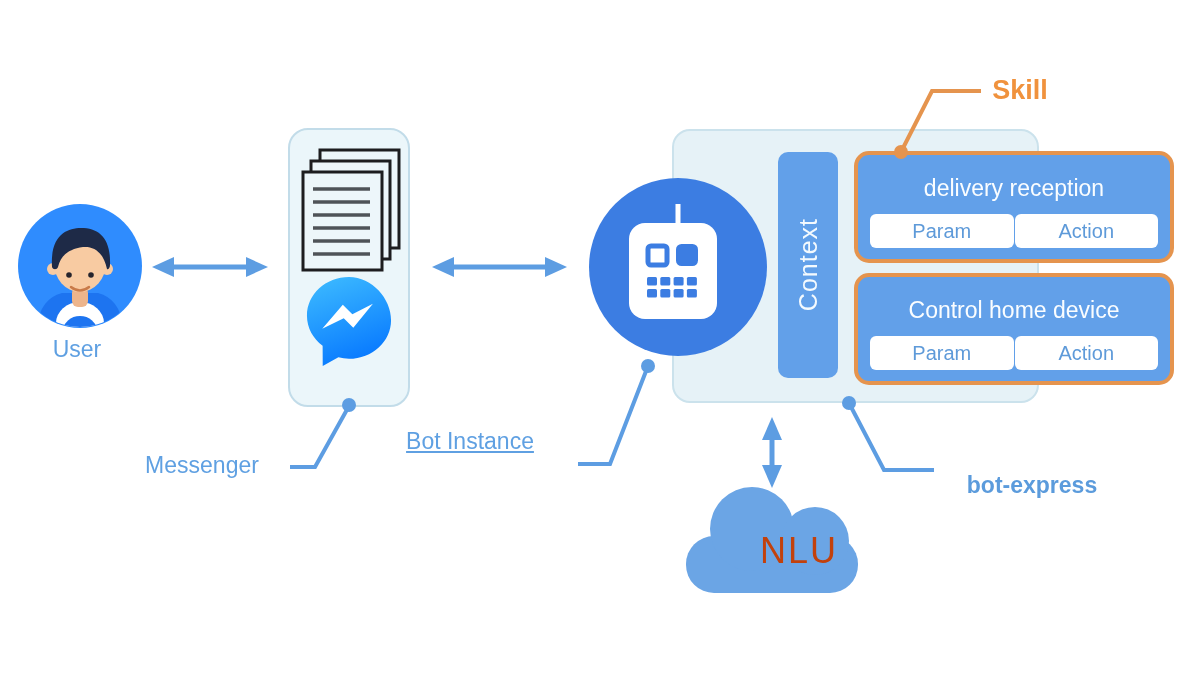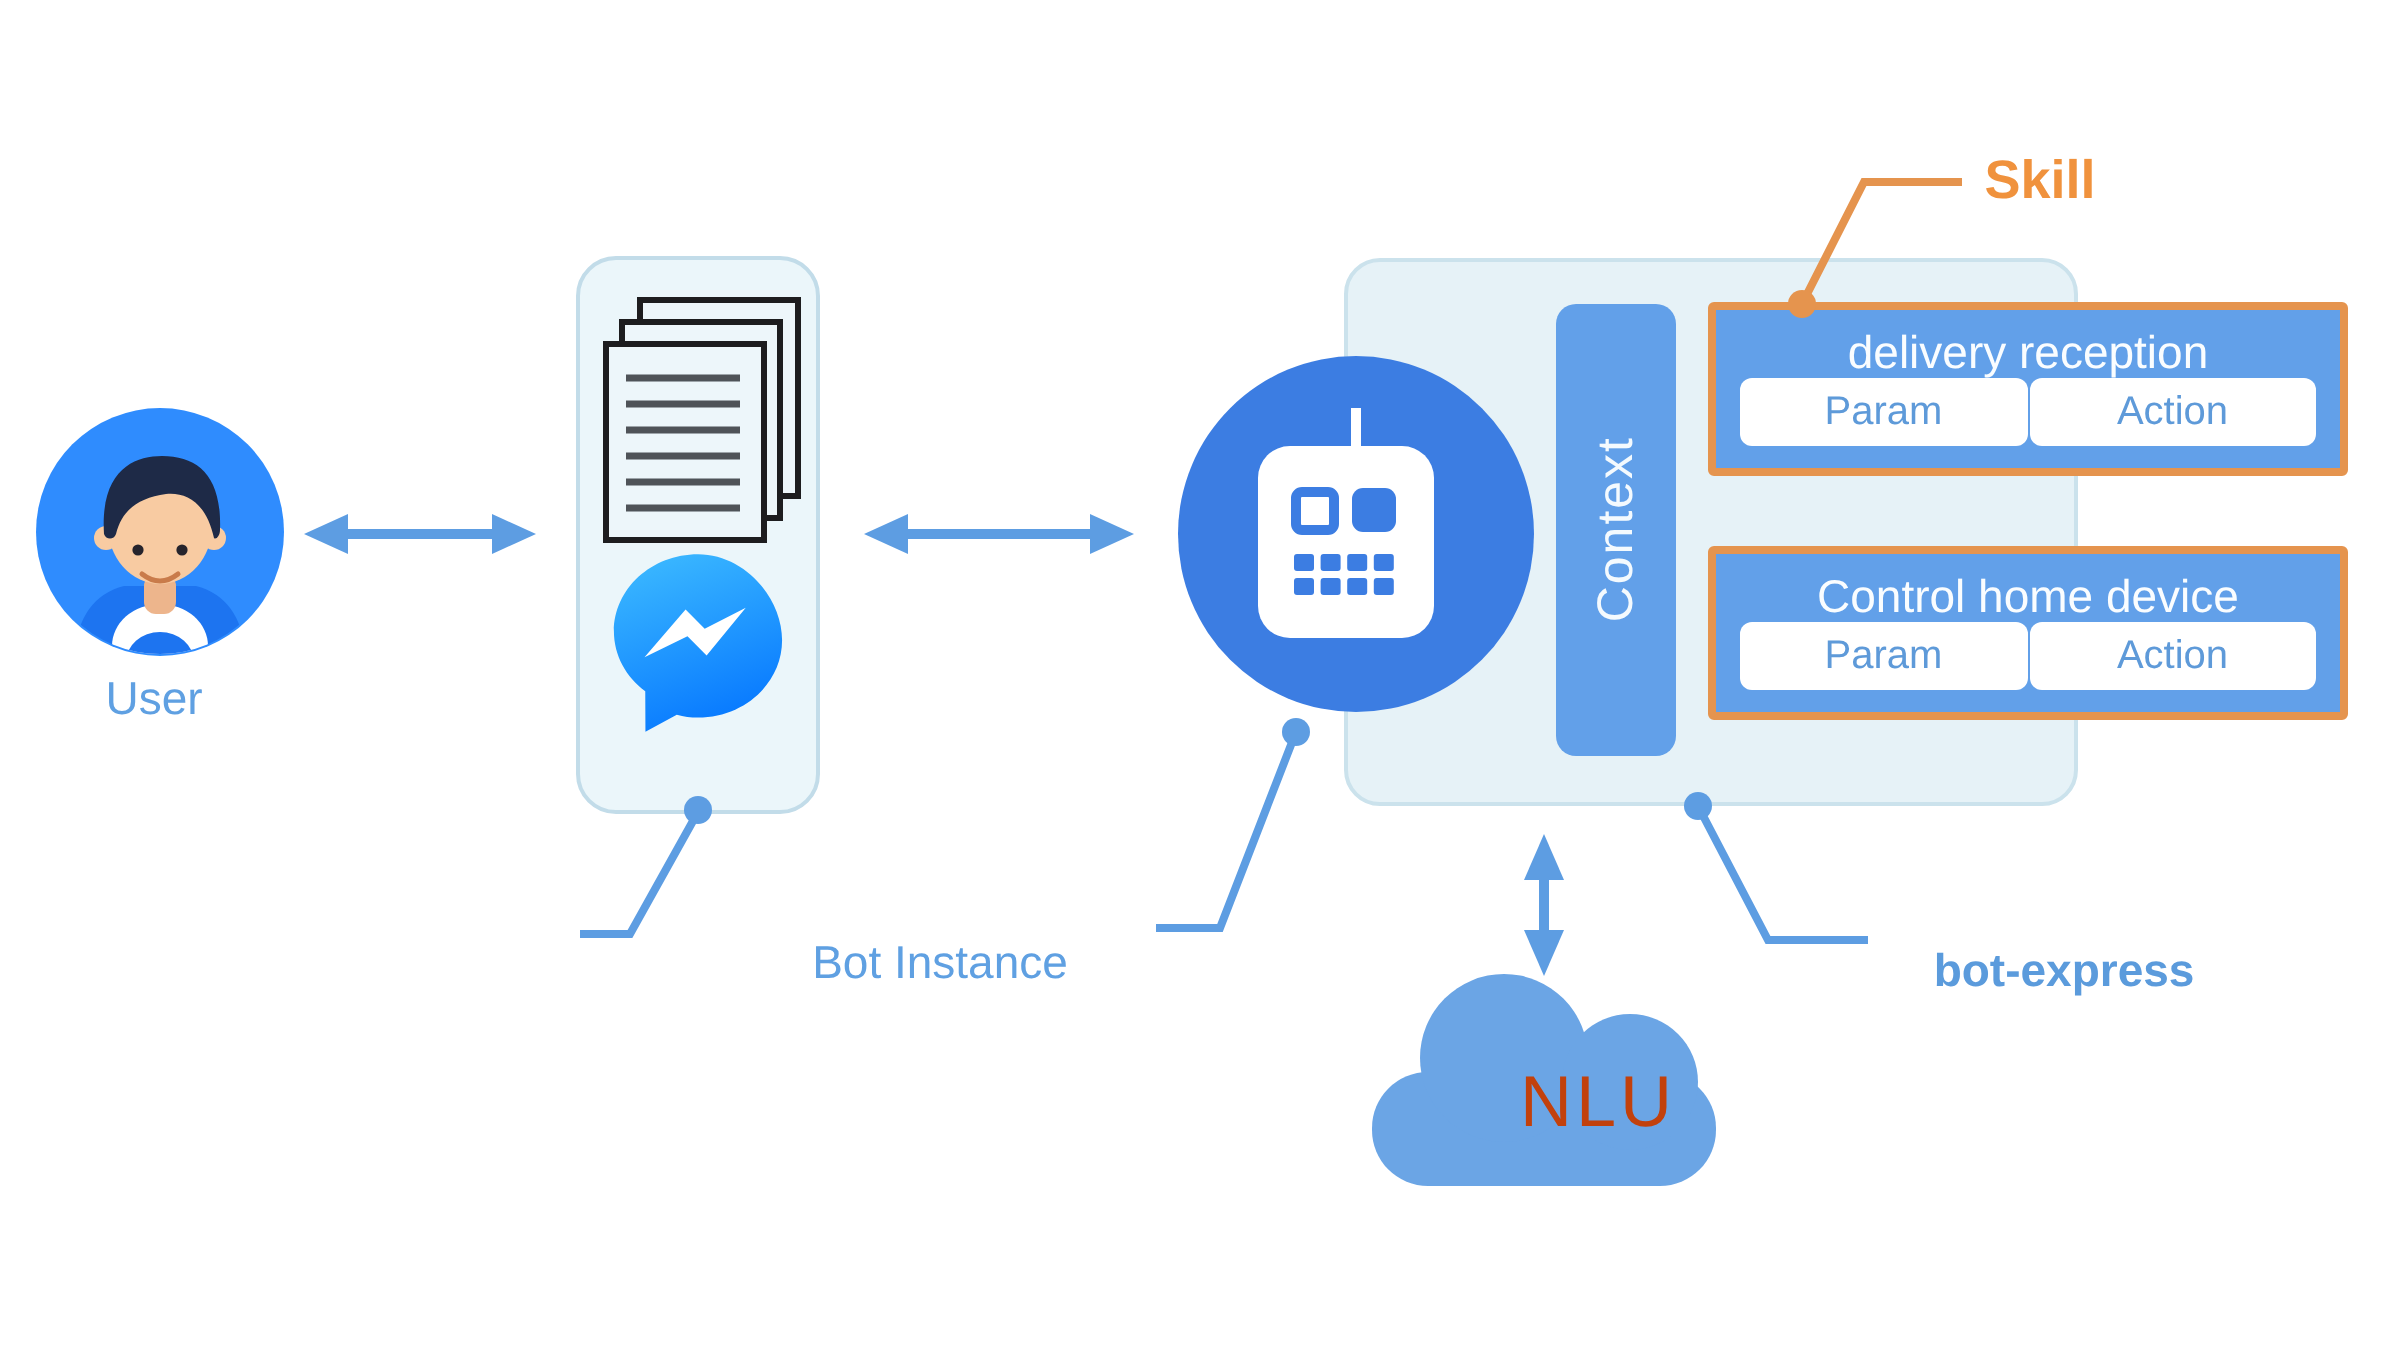--- a/index.html
+++ b/index.html
@@ -40,22 +40,22 @@
     background:#62A0E9; border-radius:10px; z-index:3;
     display:flex; align-items:center; justify-content:center;
   }
   .context-bar span {
     writing-mode:vertical-rl; transform:rotate(180deg);
     color:#F4FAFE; font-size:25px; letter-spacing:1px;
   }
 
   
   .skill-box {
-    position:absolute; left:854px; width:320px; height:87px;
-    background:#62A0E9; border:4px solid #E5944E; border-radius:3px;
+    position:absolute; left:854px; width:320px; height:112px;
+    background:#62A0E9; border:4px solid #E5944E; border-radius:15px;
     box-sizing:border-box; z-index:3;
     display:flex; flex-direction:column; padding:8px 12px 11px 12px;
   }
   .skill-box.first  { top:151px; }
   .skill-box.second { top:273px; }
   .skill-title {
     color:#FAFDFF; font-size:23px; text-align:center; flex:1 1 auto;
     display:flex; align-items:center; justify-content:center; line-height:1;
   }
   .skill-buttons { display:flex; gap:1px; height:34px; flex:0 0 auto; }
@@ -217,18 +217,19 @@
     </g>
     <circle cx="849" cy="403" r="7" fill="#5D9DE2"></circle>
 
     <g stroke="#E5944E" fill="none" stroke-width="4">
       <polyline points="901,152 932,91 981,91"></polyline>
     </g>
     <circle cx="901" cy="152" r="7" fill="#E5944E"></circle>
   </svg>
 
   <div class="node-label" style="left:77px; top:336px;">User</div>
-  <div class="node-label" style="left:470px; top:468px;">Bot Instance</div>
+  <div class="node-label" style="left:202px; top:452px;">Messenger</div>
+  <div class="node-label" style="left:470px; top:428px;text-decoration:underline;">Bot Instance</div>
   <div class="node-label bold" style="left:1032px; top:453px;">bot-express</div>
   <div class="skill-callout-label" style="left:1020px; top:75px;">Skill</div>
   <div class="nlu-label">NLU</div>
 
 </div>
 
 </body></html>

